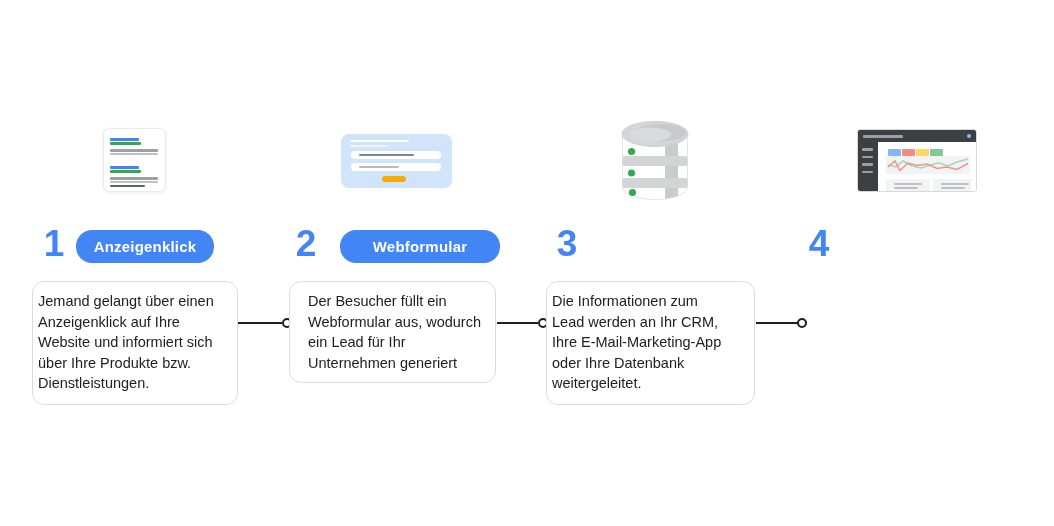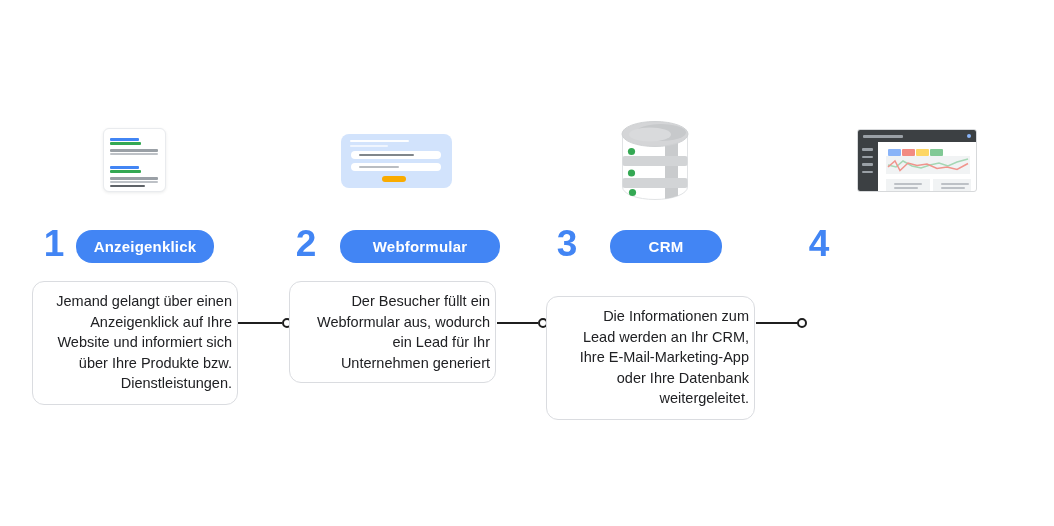--- a/index.html
+++ b/index.html
@@ -16,25 +16,25 @@
     color:#ffffff;font-size:15px;font-weight:700;line-height:33px;text-align:center;
     letter-spacing:.2px;}
   .pill1{left:76px;width:138px;}
   .pill2{left:340px;width:160px;}
   .pill3{left:610px;width:112px;}
   .pill4{left:862px;width:105px;}
 
   
   .card{position:absolute;top:281px;box-sizing:border-box;background:#fff;
     border:1px solid #dadce0;border-radius:12px;padding:9px 5px;
-    font-size:14.5px;line-height:20.6px;color:#202124;text-align:right;
+    font-size:14.5px;line-height:20.6px;color:#202124;text-align:left;
     white-space:pre-line;}
   .card1{left:32px;width:206px;min-height:124px;}
   .card2{left:289px;width:207px;min-height:100px;padding-left:18px;}
-  .card3{left:546px;width:209px;min-height:124px;margin-top:15px;}
+  .card3{left:546px;width:209px;min-height:124px;}
   .card4{left:806px;width:216px;min-height:124px;}
 
   
   .conn-line{position:absolute;top:322px;height:2px;background:#1f1f1f;}
   .cl1{left:238px;width:44px;}
   .cl2{left:497px;width:41px;}
   .cl3{left:756px;width:42px;}
   .conn-dot{position:absolute;top:318px;width:10px;height:10px;box-sizing:border-box;
     background:#fff;border:2px solid #1f1f1f;border-radius:50%;}
   .cd1{left:282px;}
@@ -157,21 +157,20 @@
       <rect x="1" y="58" width="66" height="10" rx="3" fill="#d2d4d6" clip-path="url(#cylClip)"></rect>
       <ellipse cx="34" cy="14" rx="33" ry="12.5" fill="#d4d5d7" stroke="#cfd1d3" stroke-width="1"></ellipse>
       <ellipse cx="40" cy="12.5" rx="25" ry="8.5" fill="#c7c9cb"></ellipse>
       <ellipse cx="29" cy="14.5" rx="21" ry="7" fill="#d9dadc"></ellipse>
       <circle cx="10.5" cy="31.5" r="3.6" fill="#34a853"></circle>
       <circle cx="10.5" cy="53" r="3.6" fill="#34a853"></circle>
       <circle cx="11.5" cy="72.5" r="3.6" fill="#34a853"></circle>
     </svg>
   </div>
   <div class="step-num num3">3</div>
-  <div class="pill pill3">CRM</div>
   <div class="card card3">Die Informationen zum
 Lead werden an Ihr CRM,
 Ihre E-Mail-Marketing-App
 oder Ihre Datenbank
 weitergeleitet.</div>
 
   <div class="conn-line cl3"></div>
   <div class="conn-dot cd3"></div>
 
   <div class="icon-dash">

